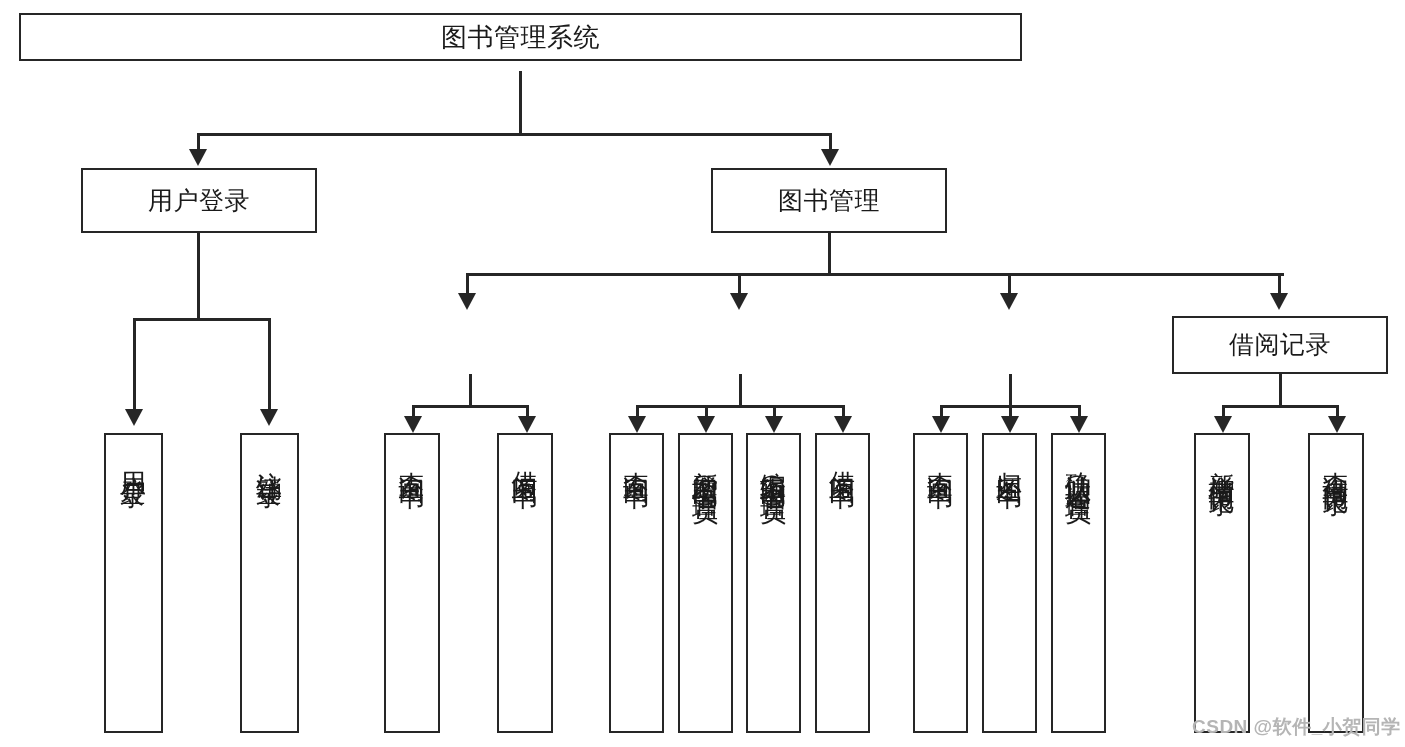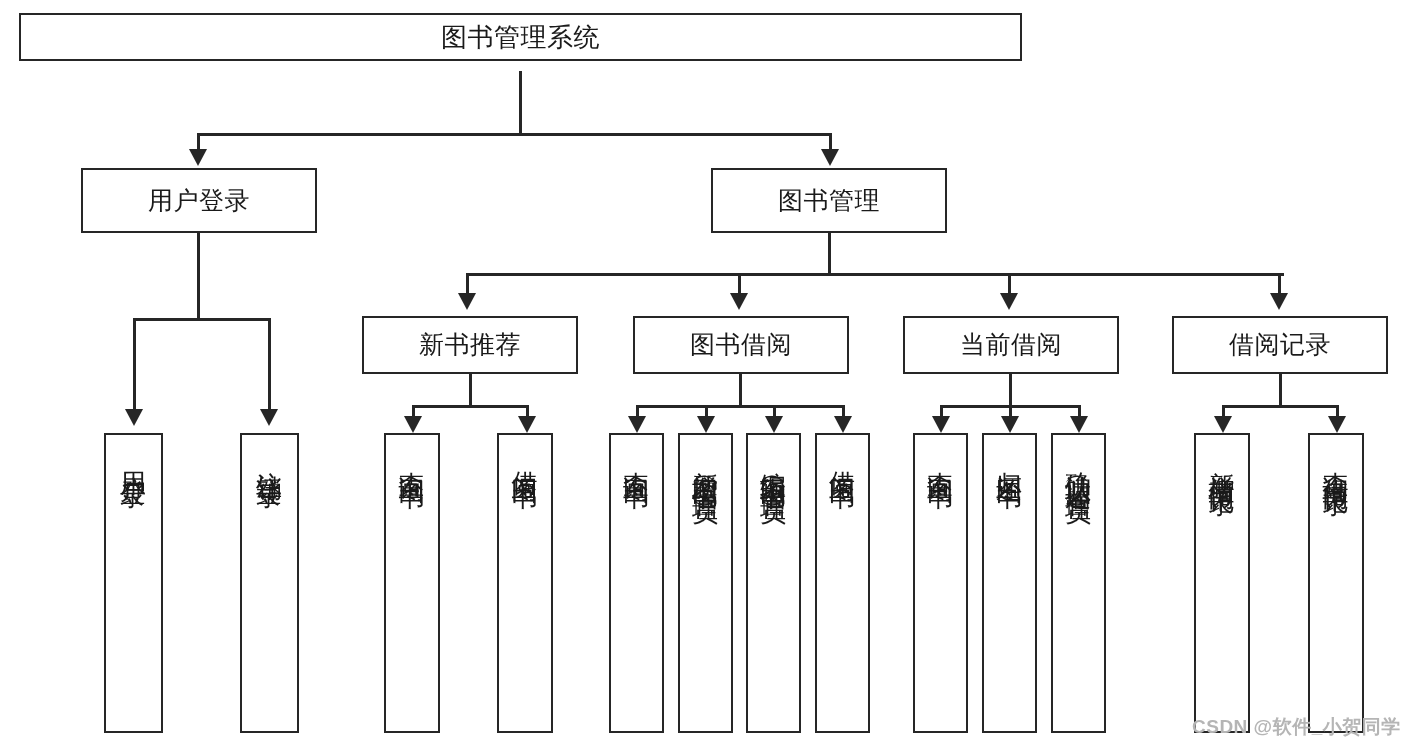--- a/index.html
+++ b/index.html
@@ -122,29 +122,20 @@
   <div class="hline" style="left:467px; top:273px; width:817px;"></div>
   <div class="vline" style="left:466px; top:273px; height:22px;"></div>
   <div class="arrow" style="left:458px; top:293px;"></div>
   <div class="vline" style="left:738px; top:273px; height:22px;"></div>
   <div class="arrow" style="left:730px; top:293px;"></div>
   <div class="vline" style="left:1008px; top:273px; height:22px;"></div>
   <div class="arrow" style="left:1000px; top:293px;"></div>
   <div class="vline" style="left:1278px; top:273px; height:22px;"></div>
   <div class="arrow" style="left:1270px; top:293px;"></div>
 
-  <div class="node h-node" style="left:362px; top:316px; width:216px; height:58px;">
-    <span class="node-label">新书推荐</span>
-  </div>
-  <div class="node h-node" style="left:633px; top:316px; width:216px; height:58px;">
-    <span class="node-label">图书借阅</span>
-  </div>
-  <div class="node h-node" style="left:903px; top:316px; width:216px; height:58px;">
-    <span class="node-label">当前借阅</span>
-  </div>
   <div class="node h-node" style="left:1172px; top:316px; width:216px; height:58px;">
     <span class="node-label">借阅记录</span>
   </div>
 
   <div class="vline" style="left:469px; top:374px; height:31px;"></div>
   <div class="hline" style="left:413px; top:405px; width:115px;"></div>
   <div class="vline" style="left:412px; top:405px; height:13px;"></div>
   <div class="arrow" style="left:404px; top:416px;"></div>
   <div class="vline" style="left:526px; top:405px; height:13px;"></div>
   <div class="arrow" style="left:518px; top:416px;"></div>

